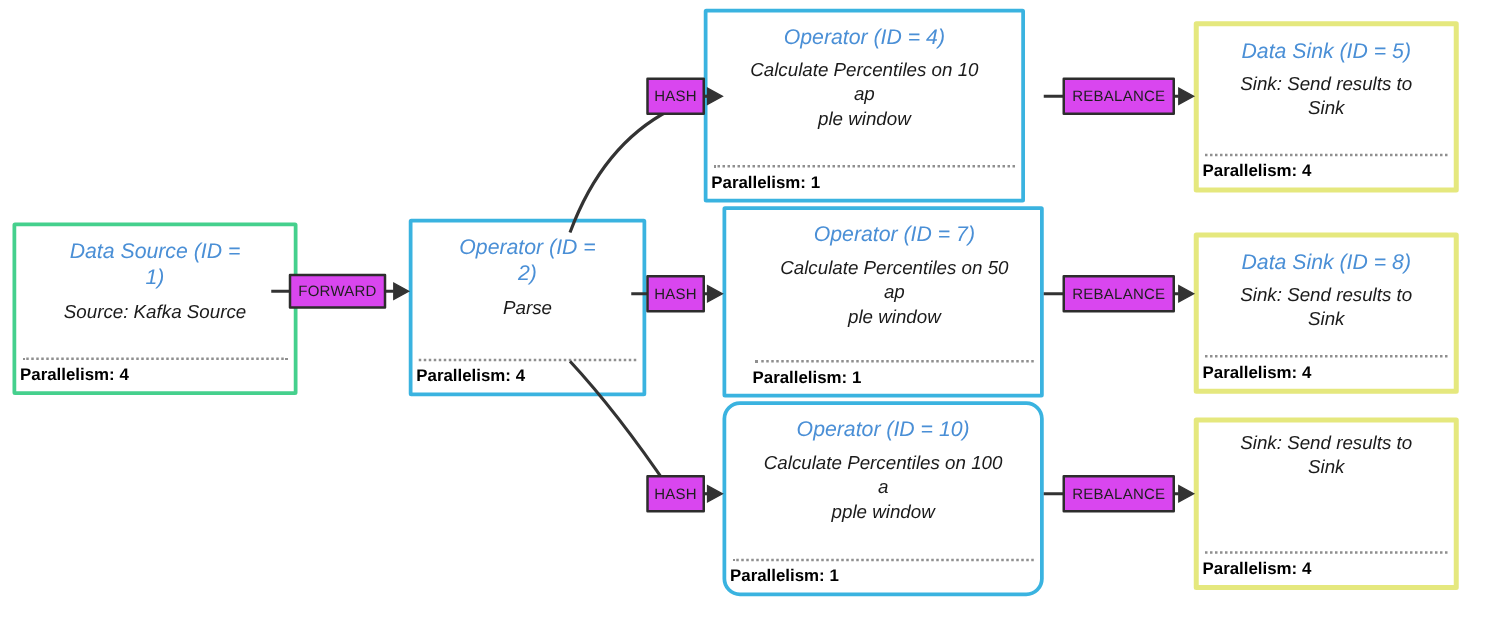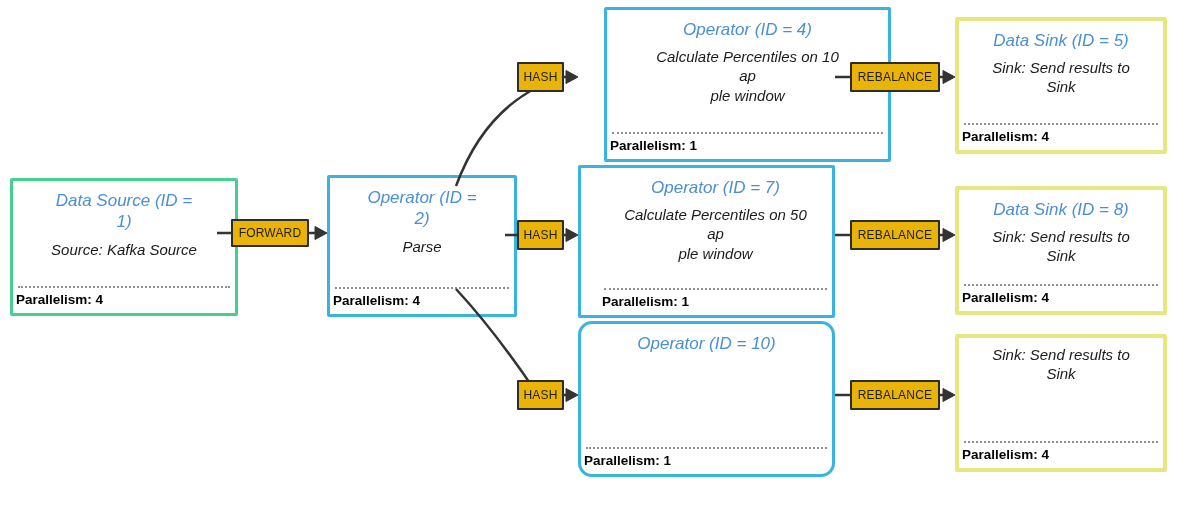--- a/index.html
+++ b/index.html
@@ -58,21 +58,21 @@
     font-size: 13.5px;
     color: #000000;
     text-align: left;
     padding: 4px 4px 6px 3px;
   }
 
   
   .edge-label {
     position: absolute;
     box-sizing: border-box;
-    background: #eab308;
+    background: #d946ef;
     border: 2px solid #2d2d2d;
     border-radius: 1px;
     display: flex;
     align-items: center;
     justify-content: center;
     font-size: 12px;
     color: #1f1f1f;
     z-index: 3;
     letter-spacing: 0.2px;
   }
@@ -140,21 +140,21 @@
   <div class="node operator" style="left:327px; top:175px; width:190px; height:142px;">
     <div class="node-title">Operator (ID =
 2)</div>
     <div class="node-desc">Parse</div>
     <div class="node-footer">
       <div class="node-sep"></div>
       <div class="node-par">Parallelism: 4</div>
     </div>
   </div>
 
-  <div class="node operator" style="left:604px; top:7px; width:287px; height:155px;">
+  <div class="node operator" style="left:563px; top:7px; width:257px; height:155px;">
     <div class="node-title">Operator (ID = 4)</div>
     <div class="node-desc">Calculate Percentiles on 10
 ap
 ple window</div>
     <div class="node-footer">
       <div class="node-sep"></div>
       <div class="node-par">Parallelism: 1</div>
     </div>
   </div>
 
@@ -164,20 +164,23 @@
 ap
 ple window</div>
     <div class="node-footer">
       <div class="node-sep"></div>
       <div class="node-par">Parallelism: 1</div>
     </div>
   </div>
 
   <div class="node operator" style="left:578px; top:321px; width:257px; height:156px;border-radius:14px;">
     <div class="node-title">Operator (ID = 10)</div>
+    <div class="node-desc">Calculate Percentiles on 100
+a
+pple window</div>
     <div class="node-footer">
       <div class="node-sep"></div>
       <div class="node-par">Parallelism: 1</div>
     </div>
   </div>
 
   <div class="node sink" style="left:955px; top:17px; width:212px; height:137px;">
     <div class="node-title">Data Sink (ID = 5)</div>
     <div class="node-desc">Sink: Send results to
 Sink</div>

